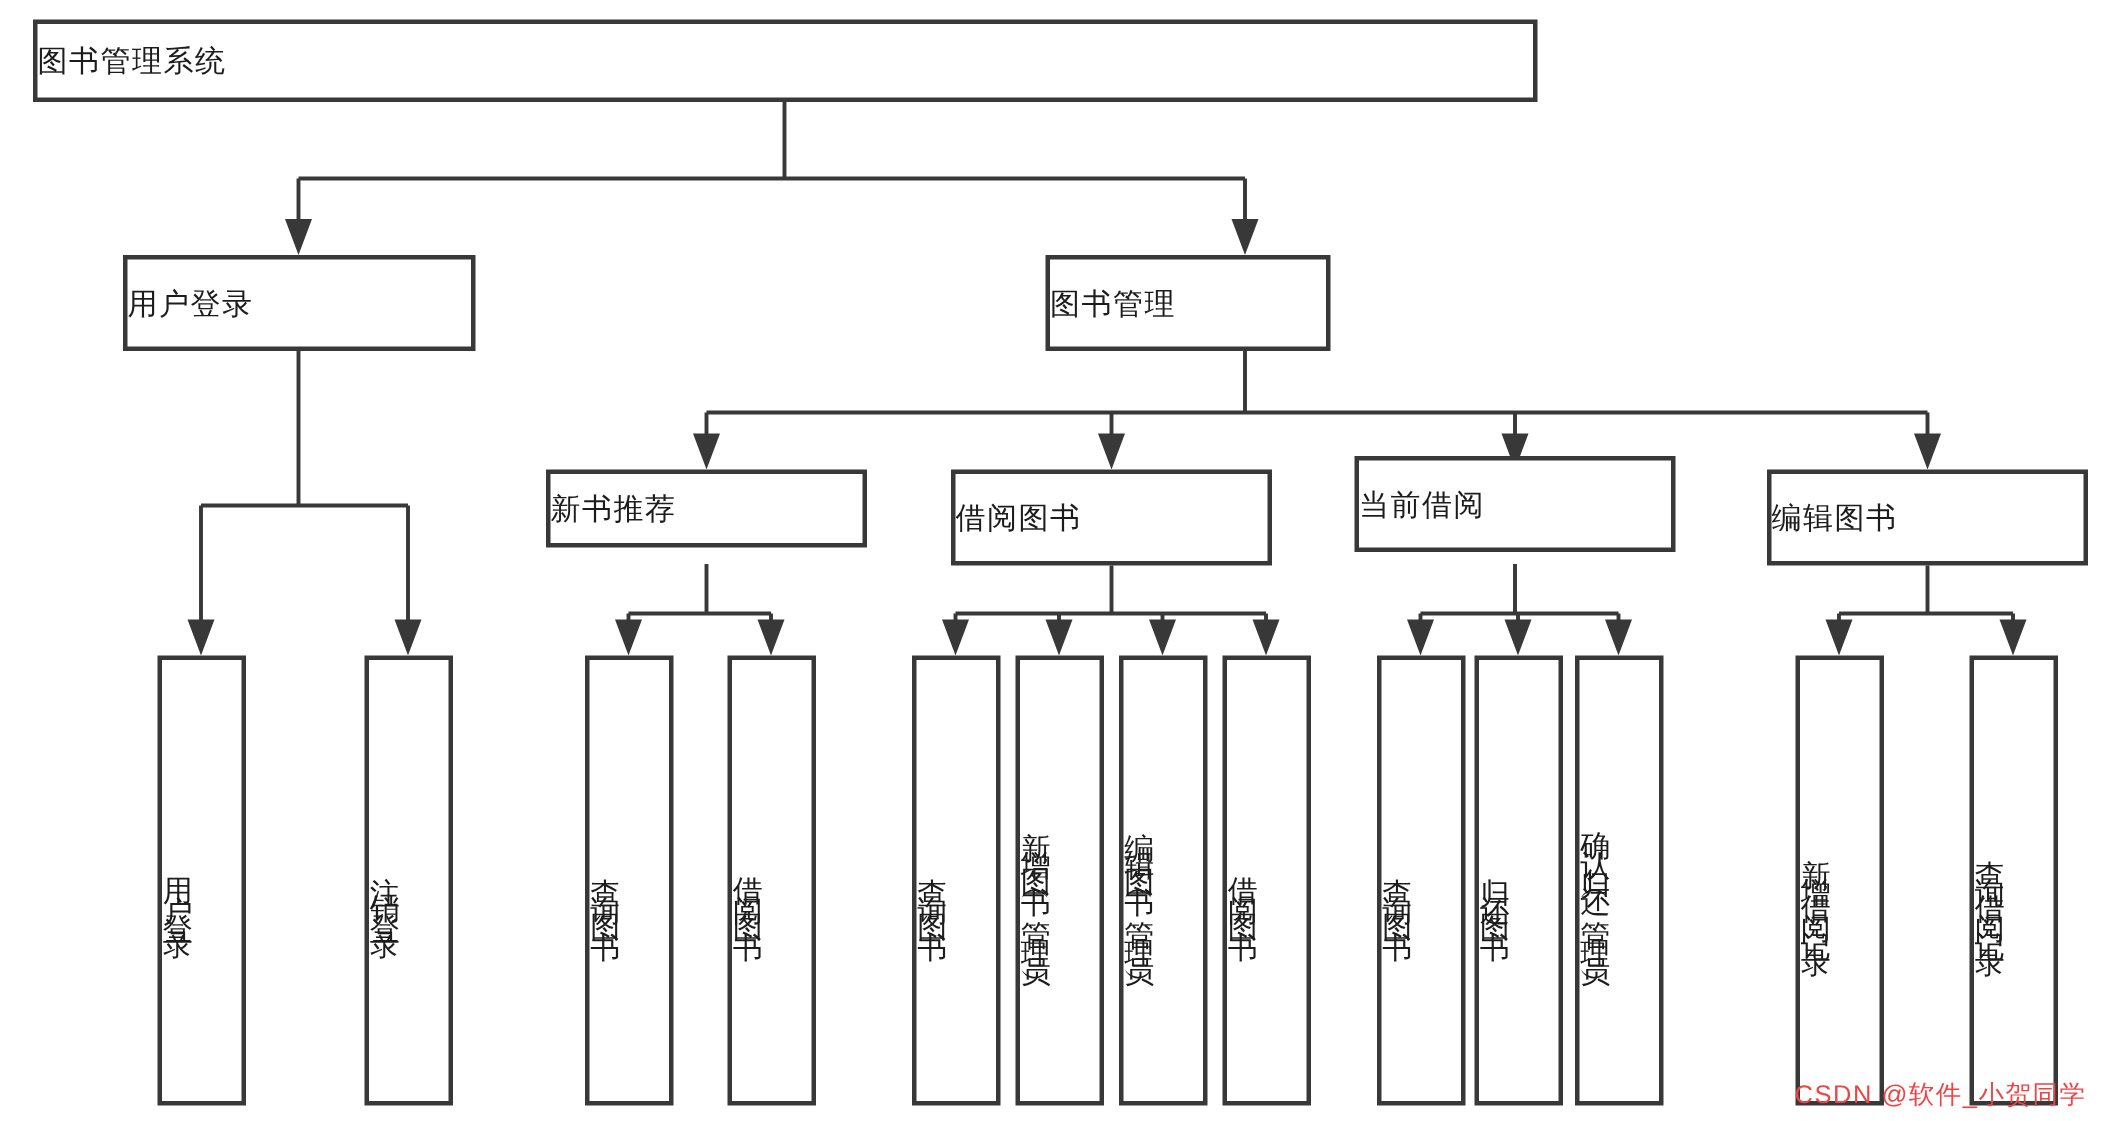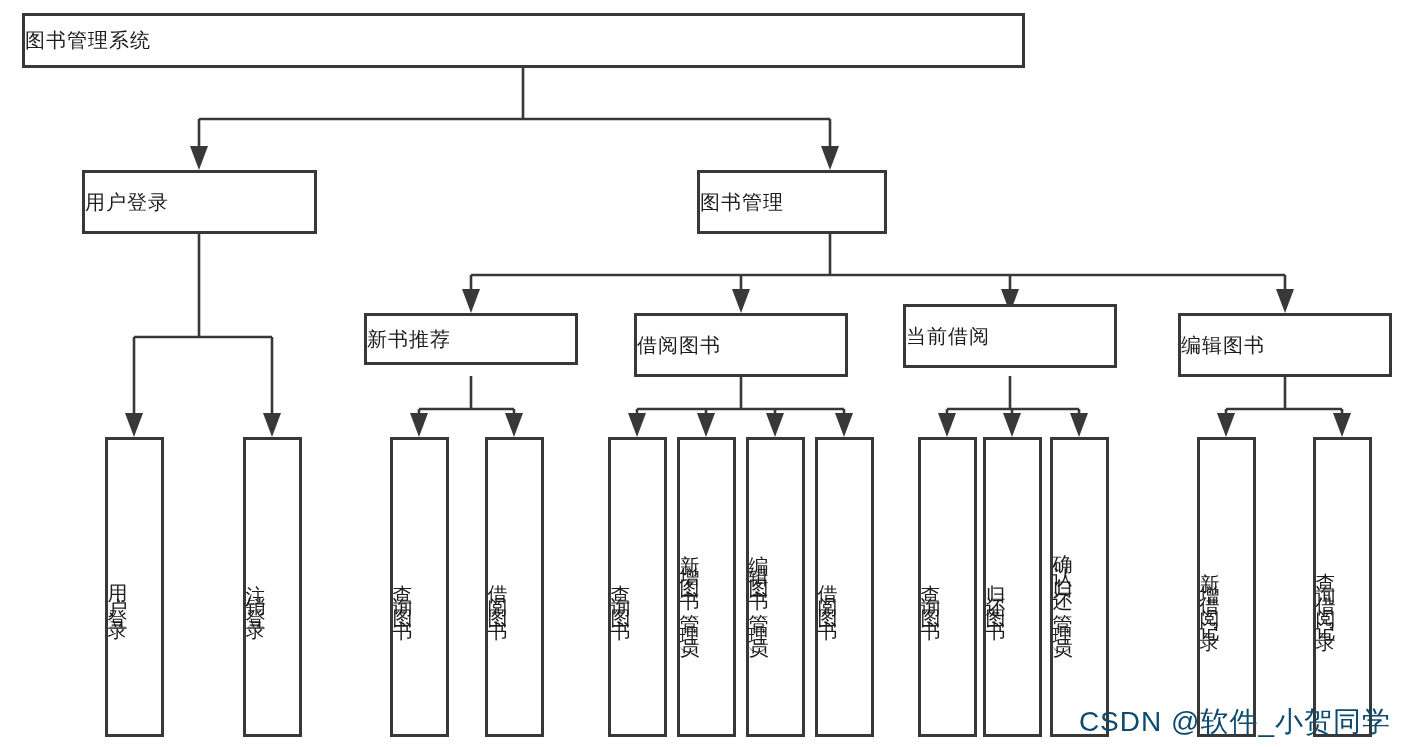--- a/index.html
+++ b/index.html
@@ -32,22 +32,22 @@
     text-orientation:mixed;
     line-height:1;
     letter-spacing:12px;
     margin-bottom:-12px;
     white-space:normal;
   }
   #watermark{
     position:absolute;
     right:14px;
     bottom:6px;
-    font-size:28px;
-    color:#0c4a6e;
+    font-size:17px;
+    color:#ef4444;
     letter-spacing:1px;
     z-index:5;
     white-space:nowrap;
   }
 </style>
 </head>
 <body>
 
 <div id="canvas">
 

